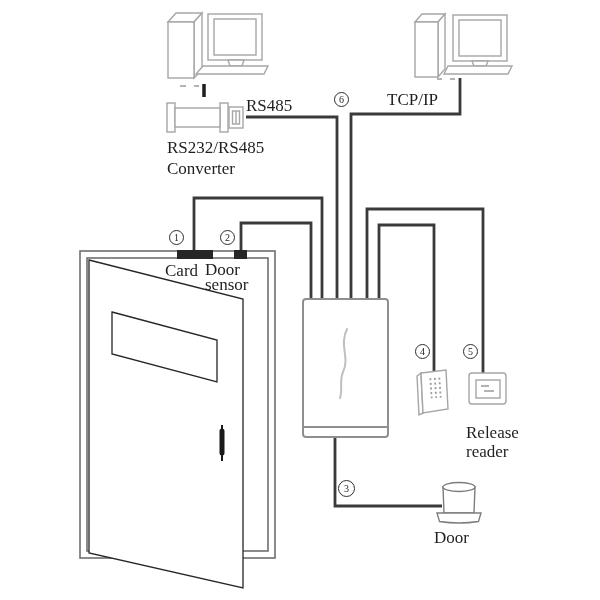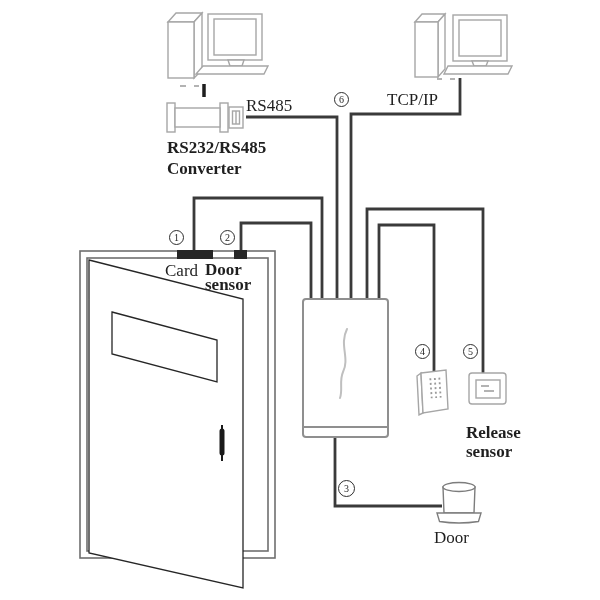--- a/index.html
+++ b/index.html
@@ -14,21 +14,21 @@
   .ln-mid{stroke:var(--door,#6f6f6f);stroke-width:1.6;fill:none;}
   .ln-dark{stroke:var(--dark,#262626);stroke-width:1.3;fill:#ffffff;}
   .fill-dark{fill:var(--dark,#161616);stroke:none;}
   .wire{stroke:var(--wire,#3a3a3a);stroke-width:2.8;fill:none;}
   .ctrl{stroke:#8f8f8f;stroke-width:2;fill:#ffffff;}
   .squiggle{stroke:#bfbfbf;stroke-width:2;fill:none;stroke-linecap:round;}
   .dots{stroke:#9a9a9a;stroke-width:1.8;fill:none;stroke-dasharray:2 2.6;}
   .mark{stroke:#9a9a9a;stroke-width:1.5;fill:none;}
   
   .lbl{position:absolute;font-size:17px;line-height:15px;white-space:nowrap;}
-  .lbl.wrap{white-space:normal;font-weight:bold;}
+  .lbl.wrap{white-space:normal;}
   .callout{
     position:absolute;width:15px;height:15px;border:1.3px solid #2e2e2e;border-radius:50%;
     display:flex;align-items:center;justify-content:center;
     font-size:10px;line-height:10px;background:#ffffff;box-sizing:border-box;
   }
   .callout.big{width:17px;height:17px;}
 </style>
 </head>
 <body>
 
@@ -119,21 +119,21 @@
       <ellipse cx="459" cy="487" rx="16" ry="4.5" fill="#ffffff" stroke="#7d7d7d" stroke-width="1.4"></ellipse>
       <path d="M437,513 L481,513 L478.5,521.5 Q459,524.5 439.5,521.5 Z" fill="#ffffff" stroke="#7d7d7d" stroke-width="1.4"></path>
     </g>
   </svg>
 
   <div class="lbl" style="left:246px;top:98px;">RS485</div>
   <div class="lbl" style="left:387px;top:92px;">TCP/IP</div>
   <div class="lbl wrap" style="left:167px;top:137px;width:96px;line-height:21px;">RS232/RS485 Converter</div>
   <div class="lbl" style="left:165px;top:263px;">Card</div>
   <div class="lbl wrap" style="left:205px;top:263px;width:50px;line-height:14.5px;">Door sensor</div>
-  <div class="lbl wrap" style="left:466px;top:423px;width:56px;line-height:19px;">Release sensor</div>
+  <div class="lbl wrap" style="left:466px;top:423px;width:56px;line-height:19px;">Release reader</div>
   <div class="lbl" style="left:434px;top:530px;">Door</div>
 
   <div class="callout" style="left:169px;top:230px;">
     <span>1</span>
   </div>
   <div class="callout" style="left:220px;top:230px;">
     <span>2</span>
   </div>
   <div class="callout big" style="left:338px;top:480px;">
     <span>3</span>

